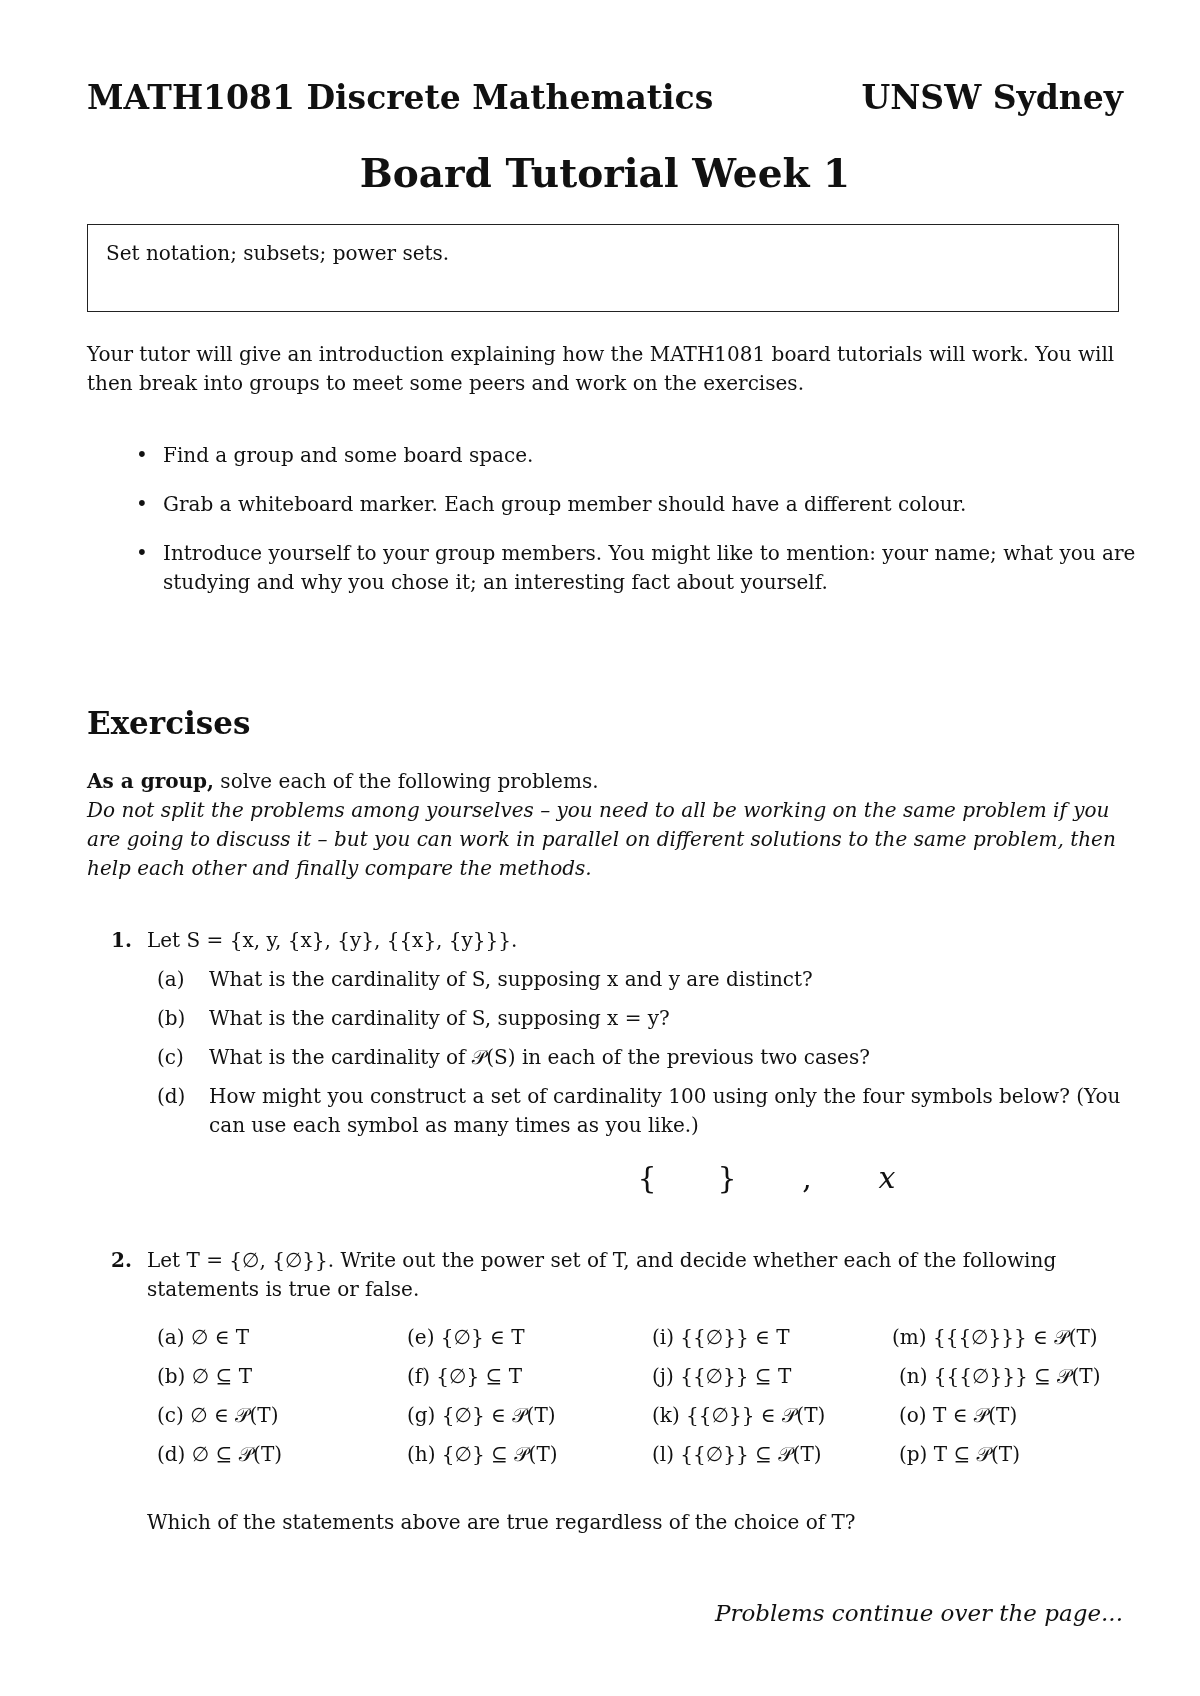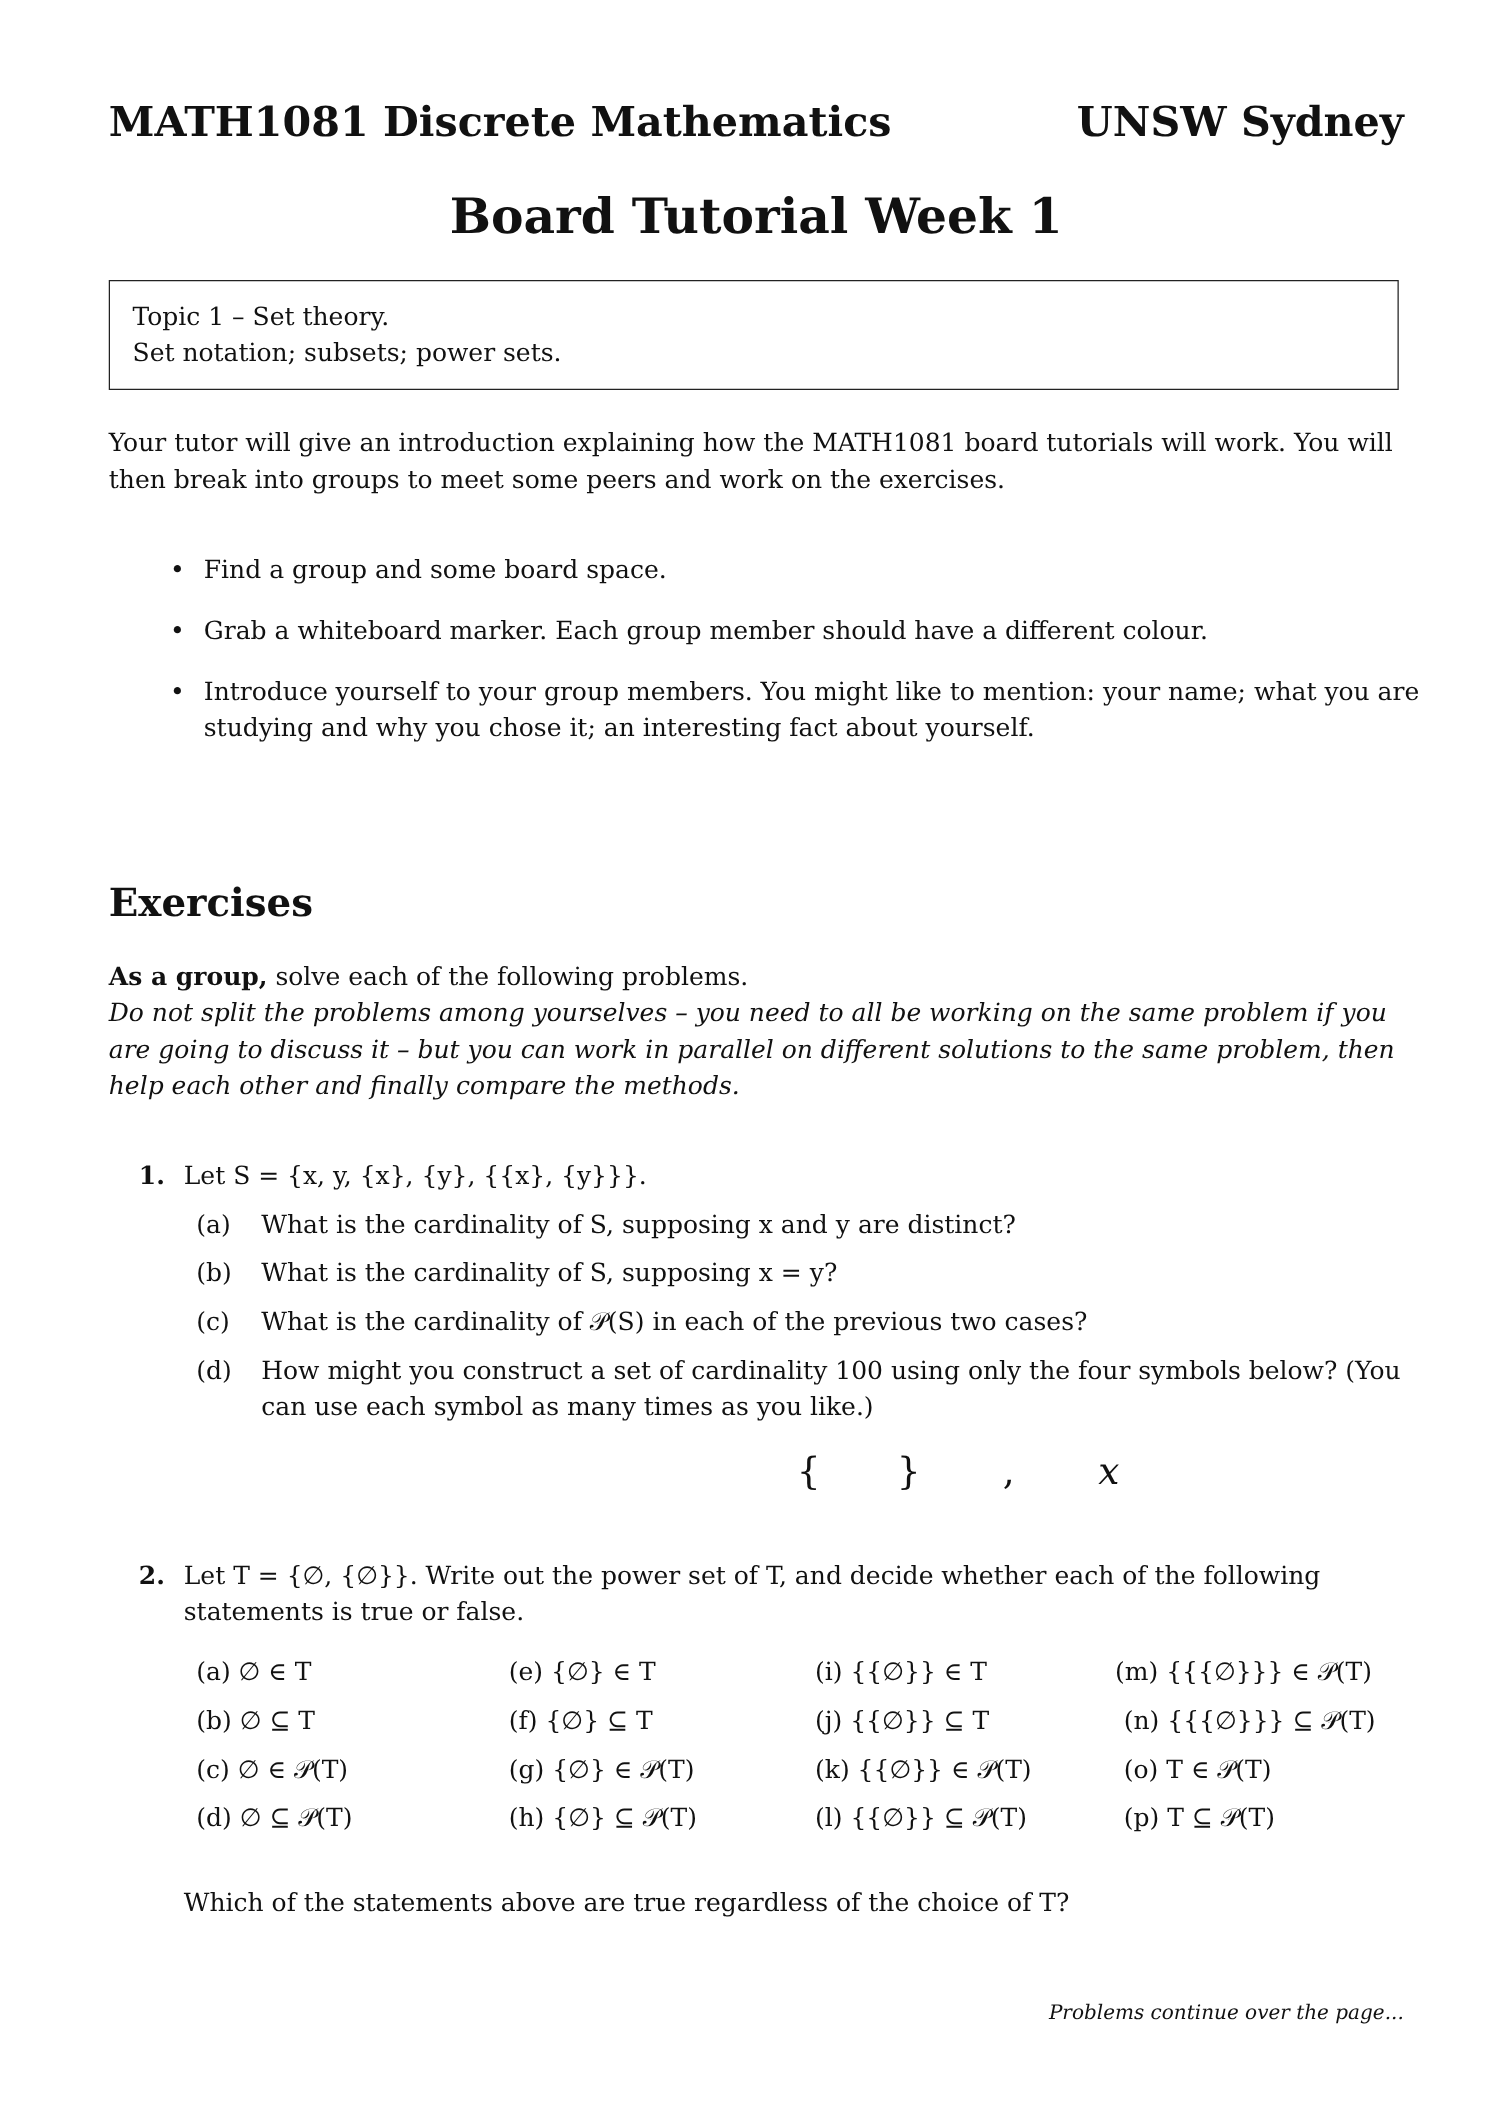--- a/index.html
+++ b/index.html
@@ -22,34 +22,33 @@
   .q .num { position:absolute; left:24px; font-weight:bold; }
   .q .body { margin-left:60px; }
   .sub { position:relative; padding-left:52px; margin-top:10px; }
   .sub .lab { position:absolute; left:0; }
   .symbols { position:absolute; top:1160px; left:520px; font-size:30px; }
   .symbols span { display:inline-block; width:80px; text-align:center; }
   .grid { position:absolute; top:1325px; left:70px; width:960px; font-size:20px; }
   .grid .cell { position:absolute; white-space:nowrap; }
   .m { font-style:italic; }
   .which { position:absolute; top:1510px; left:60px; font-size:20px; }
-  .cont { position:absolute; top:1600px; right:0; font-size:16px; font-style:italic; }
+  .cont { position:absolute; top:1600px; right:0; font-size:23px; font-style:italic; }
 </style>
 </head>
 <body>
 
 <div class="page">
   <div class="hdr">
     <span class="l">MATH1081 Discrete Mathematics</span>
     <span class="r">UNSW Sydney</span>
   </div>
   <div class="title">Board Tutorial Week 1</div>
 
   <div class="topicbox">
-    <div>Topic 1 – Set theory.</div>
     <div>Set notation; subsets; power sets.</div>
   </div>
 
   <div class="intro">Your tutor will give an introduction explaining how the MATH1081 board tutorials will work. You will then break into groups to meet some peers and work on the exercises.</div>
 
   <ul class="bullets">
     <li>Find a group and some board space.</li>
     <li>Grab a whiteboard marker. Each group member should have a different colour.</li>
     <li>Introduce yourself to your group members. You might like to mention: your name; what you are studying and why you chose it; an interesting fact about yourself.</li>
   </ul>

